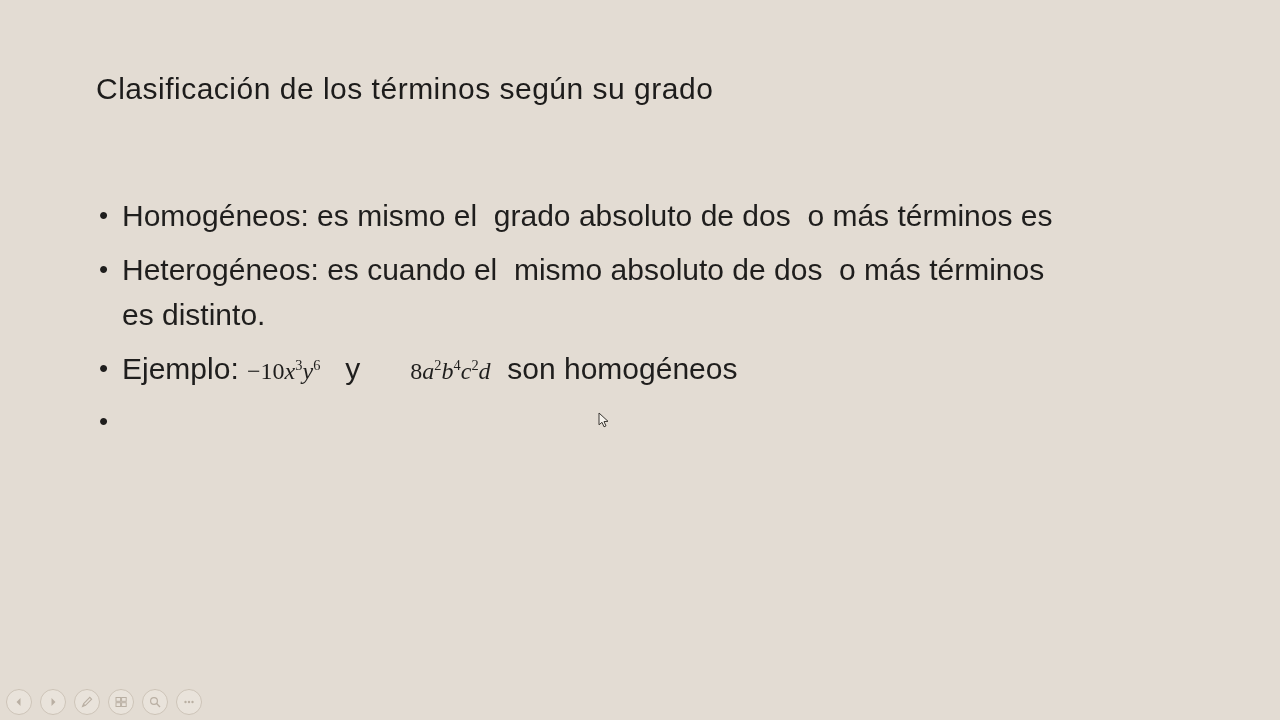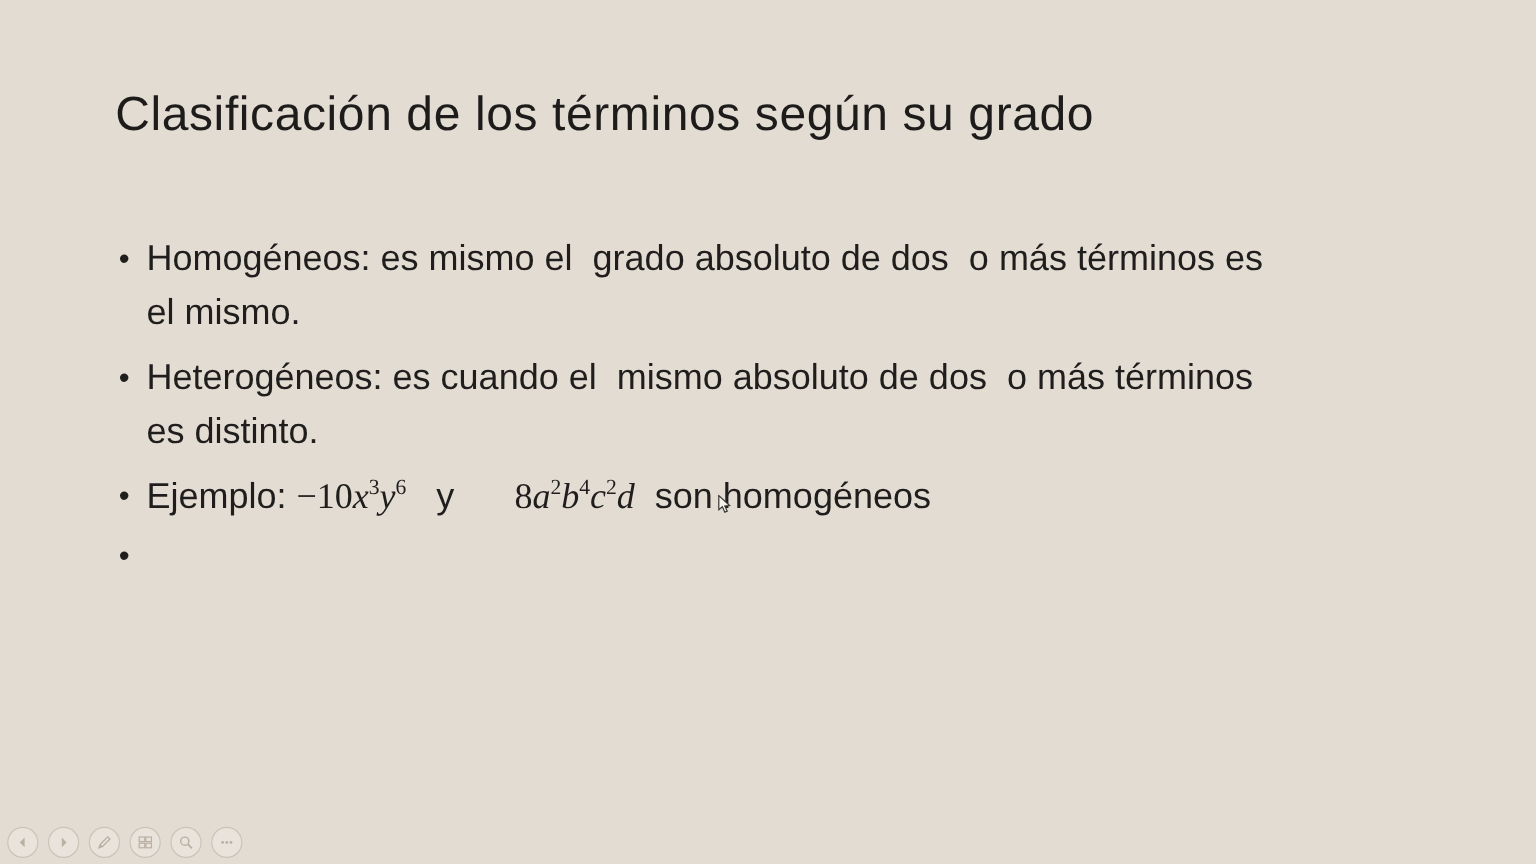--- a/index.html
+++ b/index.html
@@ -8,38 +8,38 @@
     background: #e3dcd3;
     font-family: "Liberation Sans", sans-serif;
     color: #1f1e1d;
   }
   .slide {
     position: absolute; left: 0; top: 0; width: 1280px; height: 720px;
     background: #e3dcd3;
   }
   .slide-title {
     position: absolute; left: 96px; top: 70px; width: 1110px;
-    font-size: 40px; font-weight: 300; line-height: 1.25;
+    font-size: 30px; font-weight: 300; line-height: 1.25;
     letter-spacing: 0.5px; color: #1d1c1b; white-space: nowrap;
   }
   .content {
     position: absolute; left: 99px; top: 193px; width: 1120px;
   }
   ul.bullets { list-style: none; margin: 0; padding: 0; }
   ul.bullets li {
     display: flex; align-items: flex-start;
     font-size: 30px; line-height: 45px; white-space: pre-wrap;
   }
   ul.bullets li.para { margin-bottom: 9px; }
   ul.bullets li.example { margin-bottom: 5px; }
   .marker { width: 23px; flex: 0 0 23px; font-size: 26px; line-height: 45px; }
   .txt { white-space: pre-wrap; }
   .math {
     font-family: "Liberation Serif", serif;
-    font-size: 30px; line-height: 45px; white-space: pre;
+    font-size: 24px; line-height: 45px; white-space: pre;
   }
   .math .it { font-style: italic; }
   .math sup {
     font-size: 0.6em; line-height: 0; vertical-align: 0.62em; font-style: normal;
   }
   
   .presenter-toolbar {
     position: absolute; left: 6px; top: 689px;
     display: flex; gap: 8px; opacity: 0.7;
   }
@@ -57,21 +57,21 @@
 
 <div class="slide">
 
   <div class="slide-title">Clasificación de los términos según su grado</div>
 
   <div class="content">
     <ul class="bullets">
 
       <li class="para">
         <span class="marker">•</span>
-        <span class="txt"><span>Homogéneos: es mismo el  grado absoluto de dos  o más términos es</span><br><span>el mismo.</span></span>
+        <span class="txt"><span>Homogéneos: es mismo el  grado absoluto de dos  o más términos es</span><br></span>
       </li>
 
       <li class="para">
         <span class="marker">•</span>
         <span class="txt"><span>Heterogéneos: es cuando el  mismo absoluto de dos  o más términos</span><br><span>es distinto.</span></span>
       </li>
 
       <li class="example">
         <span class="marker">•</span>
         <span class="txt"><span>Ejemplo: </span><span class="math"><span>−10</span><span class="it">x</span><sup>3</sup><span class="it">y</span><sup>6</sup></span><span>   y      </span><span class="math"><span>8</span><span class="it">a</span><sup>2</sup><span class="it">b</span><sup>4</sup><span class="it">c</span><sup>2</sup><span class="it">d</span></span><span>  son homogéneos</span></span>

